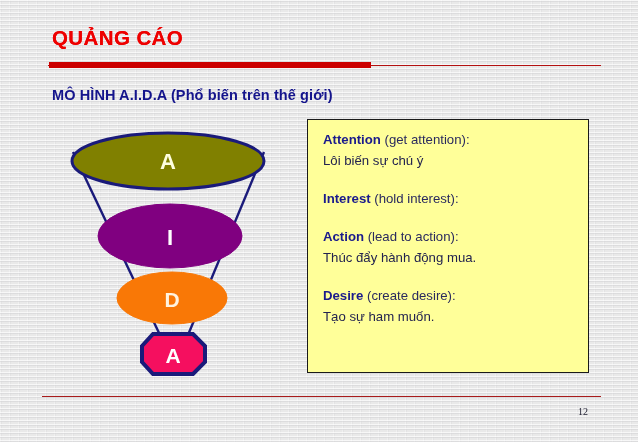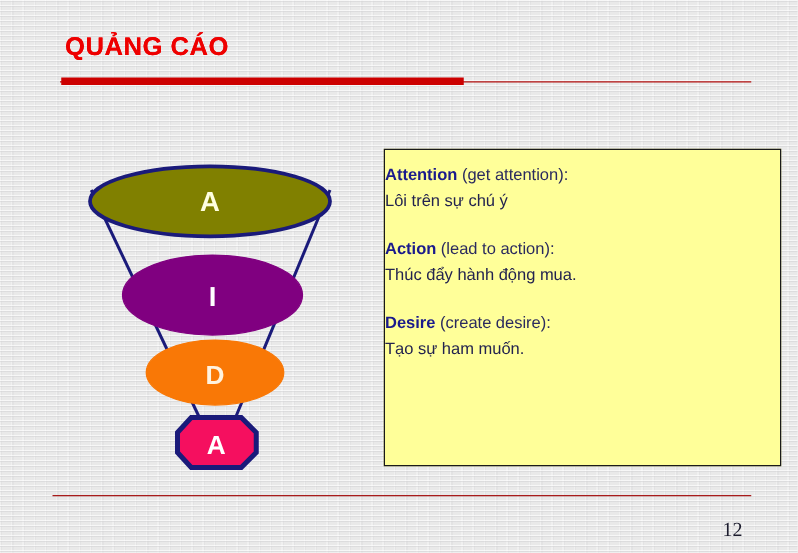--- a/index.html
+++ b/index.html
@@ -92,26 +92,26 @@
     width: 250px;
     height: 250px;
   }
   #funnel svg { display: block; }
 
   
   #aida-panel {
     position: absolute;
     left: 307px;
     top: 119px;
-    width: 318px;
+    width: 282px;
     height: 254px;
     background: #ffff99;
     border: 1.6px solid #1a1a1a;
     box-sizing: border-box;
-    padding: 9px 0 0 0;
+    padding: 9px 0 0 15px;
   }
   .aida-block { margin-bottom: 17px; }
   .aida-block:last-child { margin-bottom: 0; }
   .aida-head {
     font-size: 13.2px;
     color: #1a1a8c;
     line-height: 21px;
     white-space: nowrap;
   }
   .aida-head .kw {
@@ -134,36 +134,37 @@
     position: absolute;
     left: 42px;
     top: 396px;
     width: 559px;
     height: 1.4px;
     background: #a81b1b;
   }
   #page-number {
     position: absolute;
     left: 578px;
-    top: 416px;
+    top: 406px;
     font-family: "Liberation Serif", serif;
-    font-size: 16px;
+    font-size: 10px;
     color: #1c1c2e;
   }
 </style>
 </head>
 <body>
 
 <div id="slide">
 
   <div id="slide-title">QUẢNG CÁO</div>
 
   <div id="title-rule-thin"></div>
   <div id="title-rule-thick"></div>
 
+  <div id="slide-subtitle">MÔ HÌNH A.I.D.A (Phổ biến trên thế giới)</div>
 
   <div id="funnel">
     <svg width="250" height="250" viewBox="0 0 250 250" xmlns="http://www.w3.org/2000/svg">
 
       <g>
         <line x1="23" y1="22" x2="110" y2="205" stroke="#1a1a7a" stroke-width="2.4"></line>
         <line x1="214" y1="22" x2="138" y2="205" stroke="#1a1a7a" stroke-width="2.4"></line>
       </g>
 
       <g>
@@ -187,24 +188,27 @@
       </g>
     </svg>
   </div>
 
   <div id="aida-panel">
 
     <div class="aida-block">
       <div class="aida-head">
         <span class="kw">Attention</span><span class="paren"> (get attention):</span>
       </div>
-      <div class="aida-body">Lôi trên sự chú ý</div>
-    </div>
-
-    <div class="aida-block">
+      <div class="aida-body">Lôi biến sự chú ý</div>
+    </div>
+
+    <div class="aida-block">
+      <div class="aida-head">
+        <span class="kw">Interest</span><span class="paren"> (hold interest):</span>
+      </div>
     </div>
 
     <div class="aida-block">
       <div class="aida-head">
         <span class="kw">Action</span><span class="paren"> (lead to action):</span>
       </div>
       <div class="aida-body">Thúc đẩy hành động mua.</div>
     </div>
 
     <div class="aida-block">

